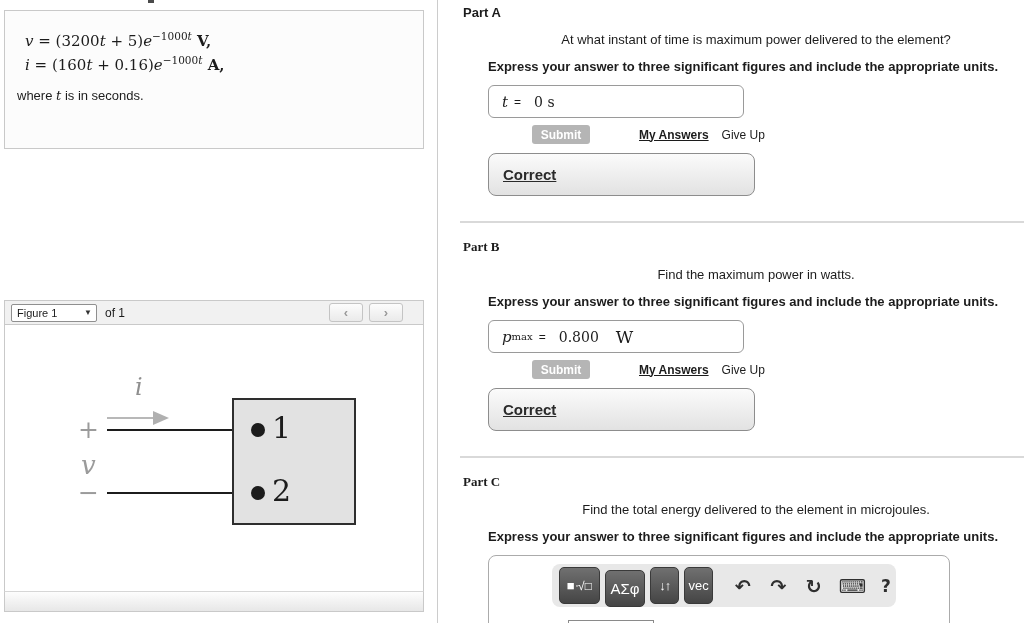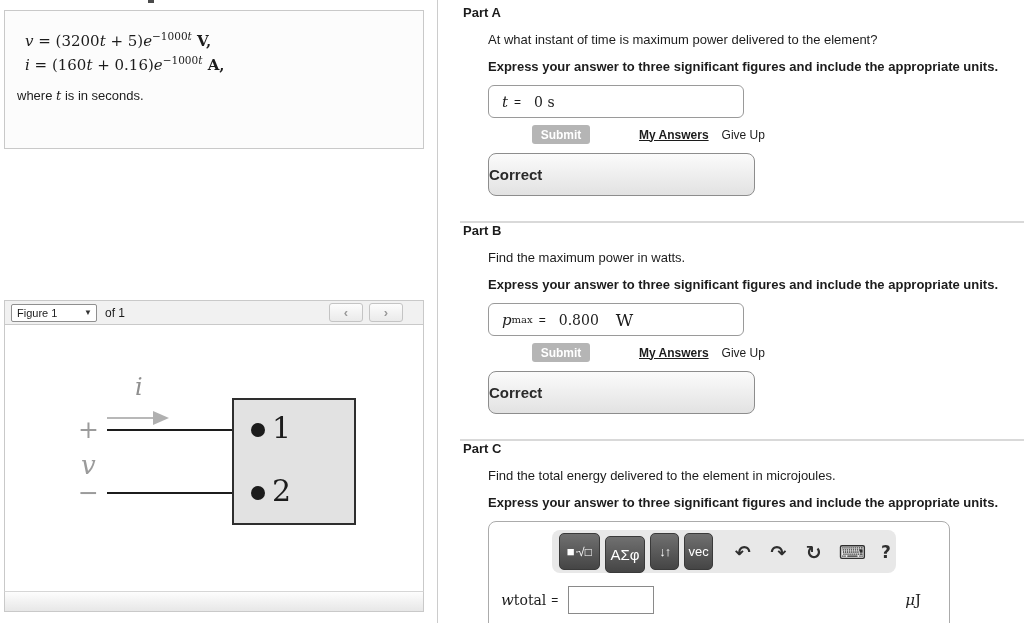--- a/index.html
+++ b/index.html
@@ -65,22 +65,22 @@
   .sign-plus { top:92px; } .sign-minus { top:155px; }
   .v-label { position:absolute; left:76px; top:127px; color:#9b9b9b; font-family:"DejaVu Serif",serif; font-style:italic; font-size:26px; line-height:1; }
   .arrow-line { position:absolute; left:102px; top:92px; width:46px; height:2px; background:#b8b8b8; }
   .arrow-head { position:absolute; left:148px; top:86px; width:0; height:0;
     border-left:16px solid #b0b0b0; border-top:7px solid transparent; border-bottom:7px solid transparent; }
   .i-label { position:absolute; left:130px; top:50px; color:#8f8f8f; font-family:"DejaVu Serif",serif; font-style:italic; font-size:24px; line-height:1; }
 
   
   .right-col { position:absolute; left:438px; top:0; width:586px; height:623px; background:#fff; }
   .part-label { margin:0 0 0 25px; padding-top:5px; font-size:13px; font-weight:bold; }
-  .after-divider .part-label { padding-top:0; }
-  .question { margin:12px 0 0 50px; font-size:13px; }
+  .after-divider .part-label { padding-top:16px;font-family:Liberation Serif, serif; }
+  .question { margin:12px 0 0 50px; font-size:13px;text-align:center; }
   .express { margin:12px 0 0 50px; font-size:13px; font-weight:bold; }
   .answer-box {
     margin:11px 0 0 50px; width:256px; height:33px;
     border:1px solid #9a9a9a; border-radius:6px; background:#fff;
     display:flex; align-items:center; padding-left:13px;
     font-family:"DejaVu Serif",serif; font-size:15px;
   }
   .answer-box sub { font-size:10px; }
   .eq-sign { font-family:"Liberation Sans",sans-serif; font-size:12px; margin:0 13px 0 6px; }
   .answer-value { font-size:14px; }
@@ -89,22 +89,22 @@
   .submit-btn {
     width:58px; height:19px; background:#b5b5b5; color:#fff; font-weight:bold; font-size:12px;
     border:none; border-radius:3px; font-family:"Liberation Sans",sans-serif; padding:0;
   }
   .my-answers { margin-left:49px; font-size:12px; font-weight:bold; text-decoration:underline; color:#1c1c1c; cursor:pointer; }
   .give-up { margin-left:13px; font-size:12px; color:#1c1c1c; cursor:pointer; }
   .correct-box {
     margin:9px 0 0 50px; width:267px; height:43px;
     border:1px solid #8d8d8d; border-radius:8px;
     background:linear-gradient(#fbfbfb,#e2e2e2);
-    display:flex; align-items:center; 
-    font-size:15px; font-weight:bold; color:#2a2a2a;
+    display:flex; align-items:center; padding-left:14px;
+    font-size:15px; font-weight:bold; color:#2a2a2a;text-decoration:underline;
   }
   .part-divider { height:2px; background:#d9d9d9; margin:25px 0 0 22px; }
 
   
   .eq-editor-box {
     margin:11px 0 0 50px; width:462px; height:150px;
     border:1px solid #ababab; border-radius:8px; background:#fff; padding-top:8px;
   }
   .eq-toolbar {
     margin-left:63px; width:344px; height:43px; background:#e8e8e8; border-radius:8px;

